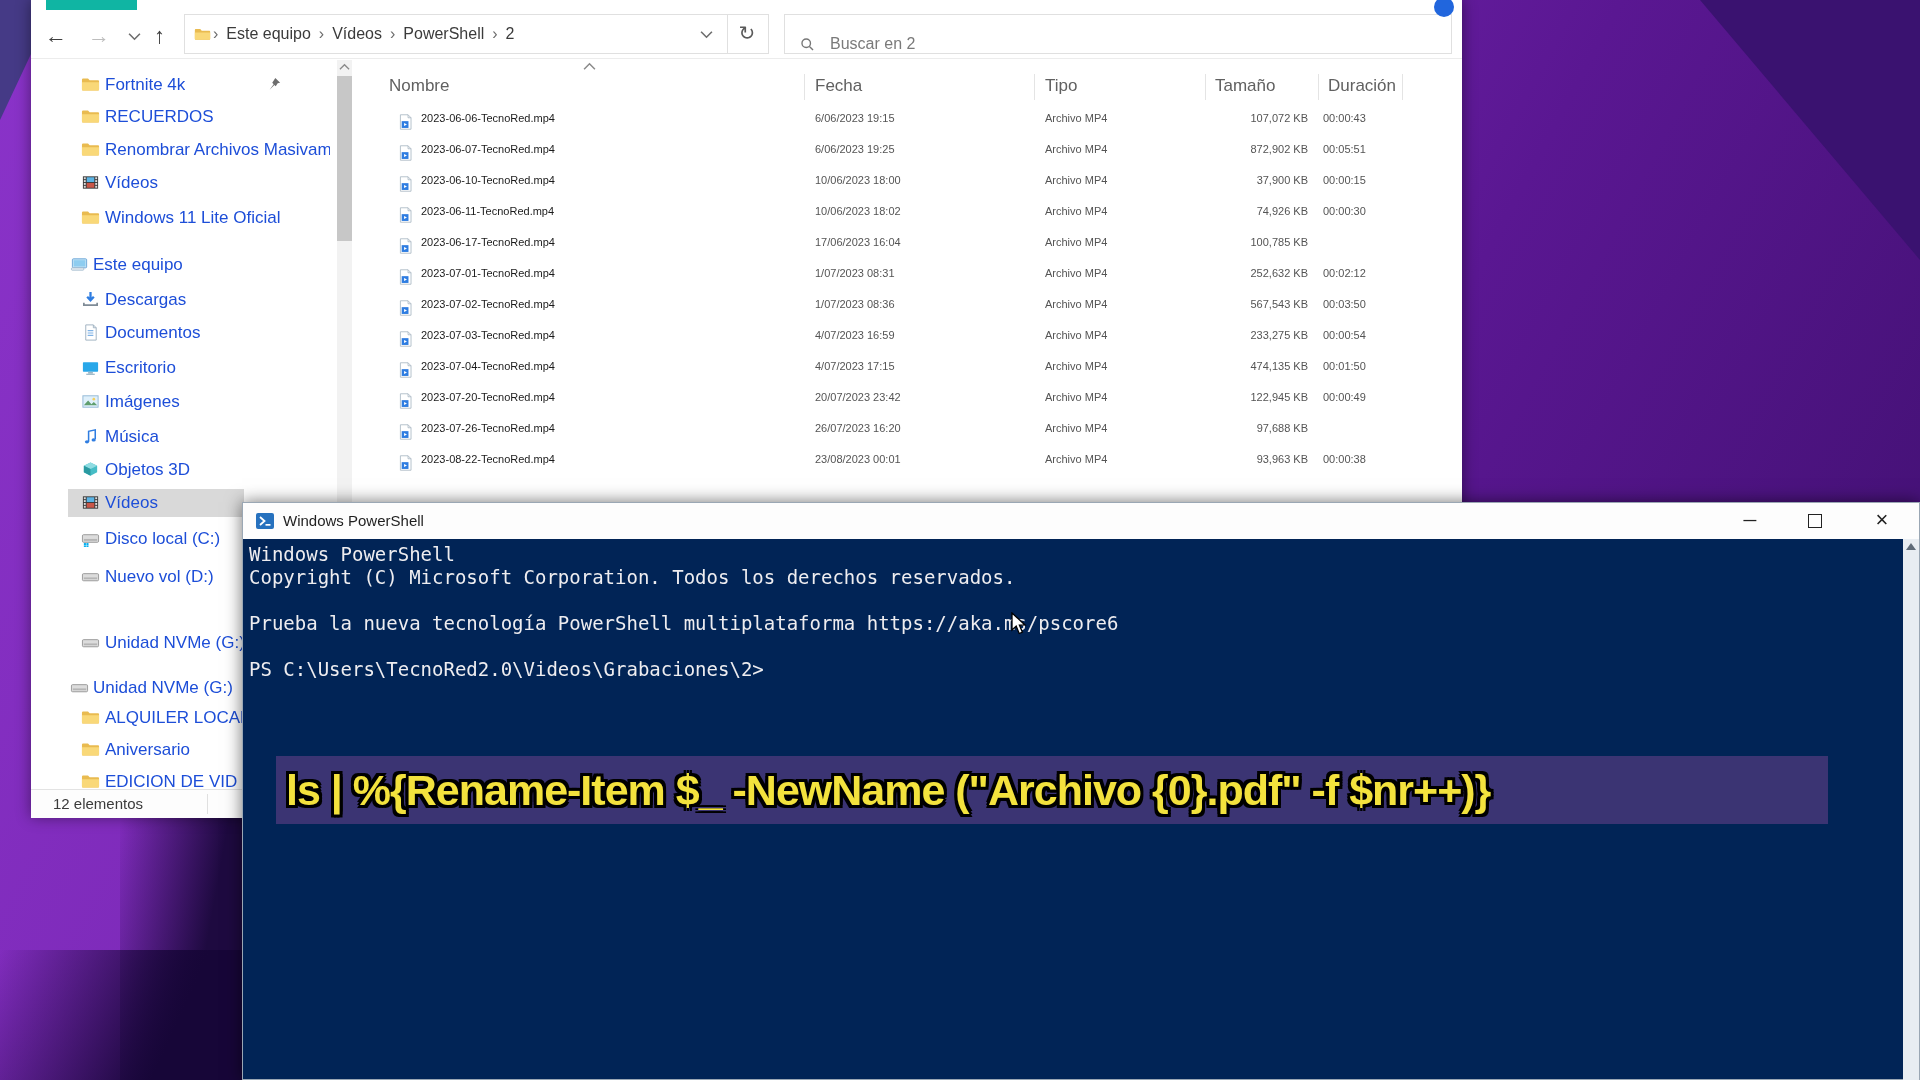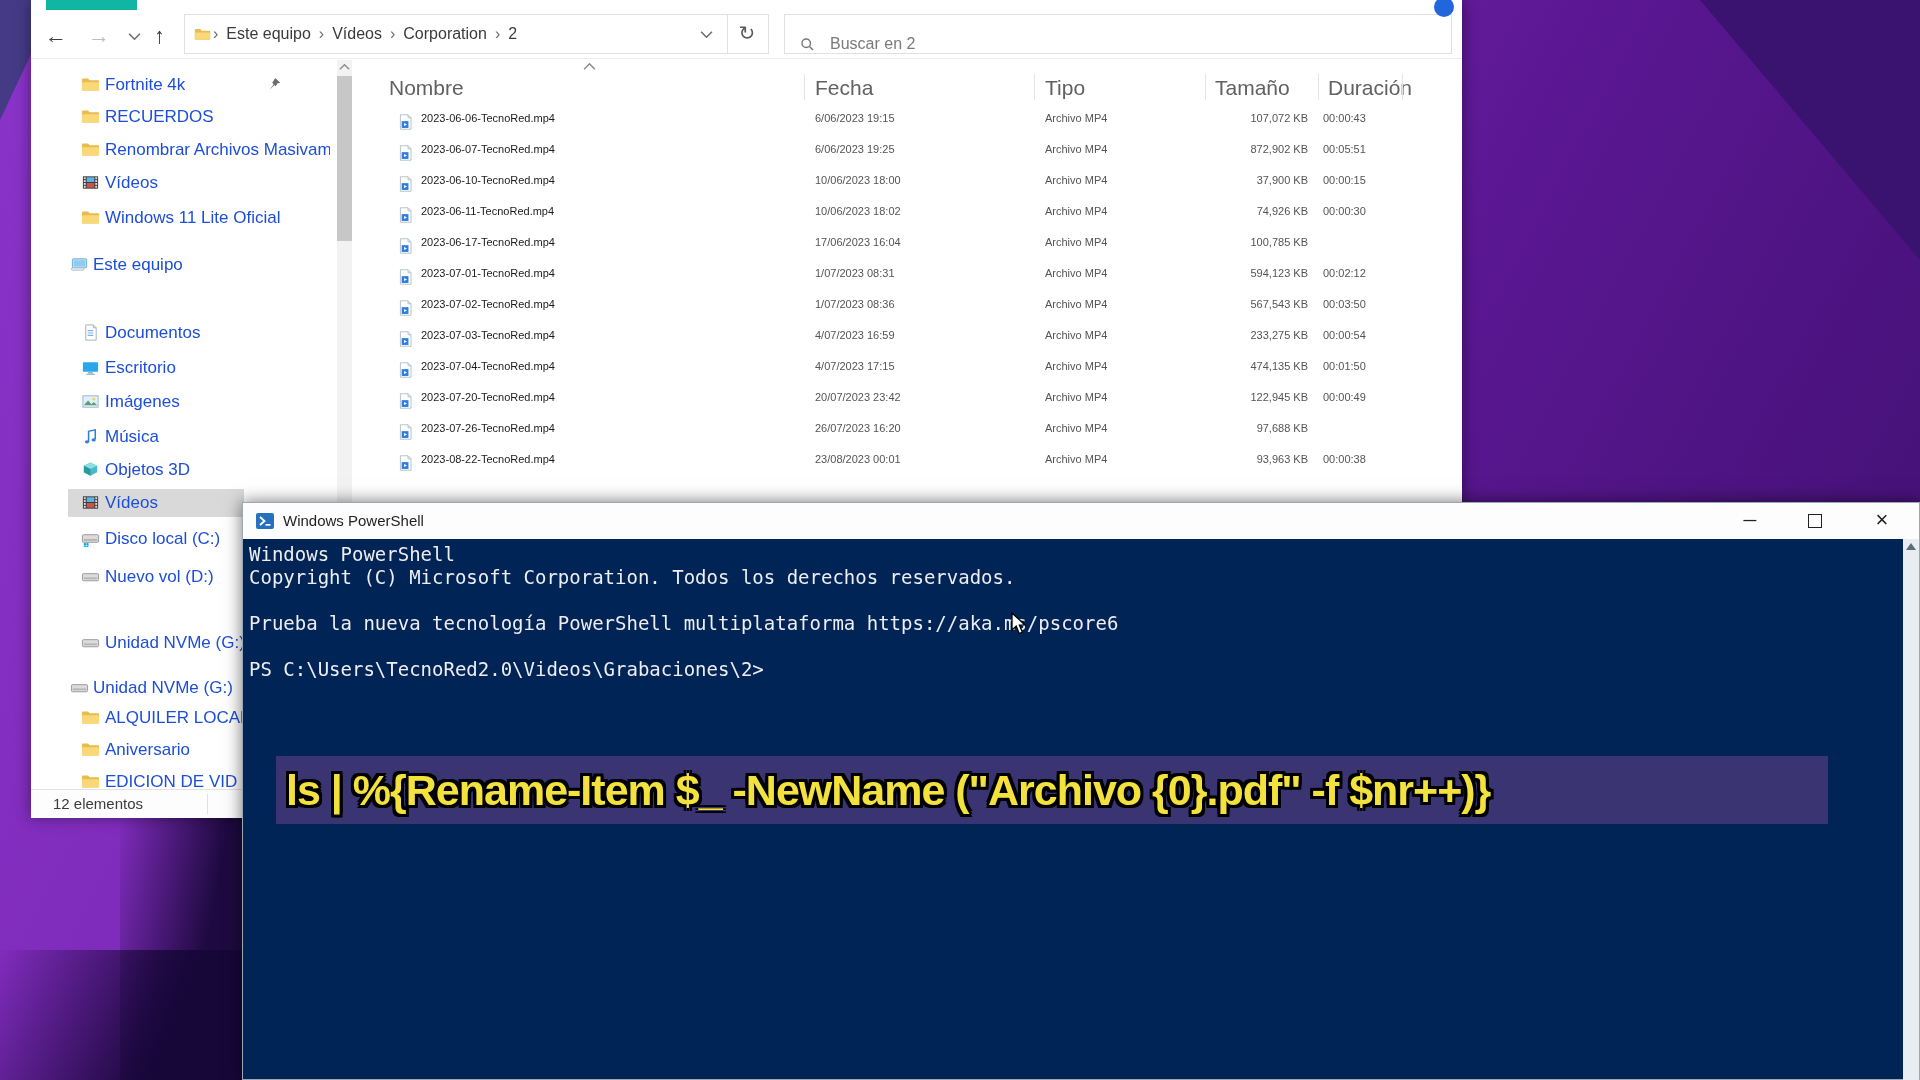--- a/index.html
+++ b/index.html
@@ -20,21 +20,21 @@
   
   .sb-item{position:absolute;left:0;width:300px;height:28px;}
   .sb-item .lbl{position:absolute;left:74px;top:4px;font-size:17px;color:#1d4ed8;white-space:nowrap;max-width:225px;overflow:hidden;display:block;}
   .sb-item.root .lbl{left:62px;}
   .sb-item .ic{position:absolute;left:50px;top:4px;width:19px;height:19px;}
   .sb-item.root .ic{left:39px;}
   #sb-sel{position:absolute;left:37px;top:489px;width:176px;height:28px;background:#d9d9d9;}
   #sb-scroll{position:absolute;left:306px;top:60px;width:15px;height:716px;background:#f2f2f2;}
   #sb-thumb{position:absolute;left:0;top:16px;width:15px;height:165px;background:#c7c7c7;}
   
-  .hdr{position:absolute;top:76px;font-size:21px;color:#616161;}
+  .hdr{position:absolute;top:76px;font-size:17px;color:#616161;}
   .hsep{position:absolute;top:74px;width:1px;height:26px;background:#e4e4e4;}
   #file-rows{position:absolute;left:0;top:107px;width:1431px;}
   .frow{position:relative;height:31px;font-size:11px;}
   .frow .ficon{position:absolute;left:366px;top:5px;width:17px;height:20px;}
   .frow .name{position:absolute;left:390px;top:5px;color:#1b1b1b;white-space:nowrap;}
   .frow .fecha{position:absolute;left:784px;top:5px;color:#545454;}
   .frow .tipo{position:absolute;left:1014px;top:5px;color:#545454;}
   .frow .tam{position:absolute;left:1100px;top:5px;width:177px;text-align:right;color:#545454;}
   .frow .dur{position:absolute;left:1292px;top:5px;color:#545454;}
   #statusbar{position:absolute;left:0;top:789px;width:1431px;height:28px;background:#fdfdfd;border-top:1px solid #e3e3e3;}
@@ -172,21 +172,21 @@
 
     <div id="addrbar">
       <svg style="width:17px;height:17px;margin-left:9px;">
           <use href="#i-folder"></use>
         </svg>
       <span class="crumbsep">›</span>
       <span class="crumb">Este equipo</span>
       <span class="crumbsep">›</span>
       <span class="crumb">Vídeos</span>
       <span class="crumbsep">›</span>
-      <span class="crumb">Corporation</span>
+      <span class="crumb">PowerShell</span>
       <span class="crumbsep">›</span>
       <span class="crumb">2</span>
       <svg style="width:13px;height:9px;position:absolute;right:14px;top:15px;">
           <use href="#i-chevdown"></use>
         </svg>
     </div>
     <span class="abs" style="left:695px;top:14px;width:42px;height:38px;border:1px solid #e0e0e0;border-left:none;text-align:center;line-height:36px;font-size:20px;color:#5a5a5a;">↻</span>
 
     <div id="searchbox">
       <svg style="width:17px;height:17px;margin-left:14px;">
@@ -230,20 +230,26 @@
           <use href="#i-folder"></use>
         </svg>
       <span class="lbl">Windows 11 Lite Oficial</span>
     </div>
 
     <div class="sb-item root" style="top:251px;">
       <svg class="ic">
           <use href="#i-pc"></use>
         </svg>
       <span class="lbl">Este equipo</span>
+    </div>
+    <div class="sb-item" style="top:286px;">
+      <svg class="ic">
+          <use href="#i-download"></use>
+        </svg>
+      <span class="lbl">Descargas</span>
     </div>
     <div class="sb-item" style="top:319px;">
       <svg class="ic">
           <use href="#i-doc"></use>
         </svg>
       <span class="lbl">Documentos</span>
     </div>
     <div class="sb-item" style="top:354px;">
       <svg class="ic">
           <use href="#i-desktop"></use>
@@ -390,21 +396,21 @@
           <span class="tam">100,785 KB</span>
           <span class="dur"></span>
         </div>
         <div class="frow">
           <svg class="ficon">
             <use href="#i-mp4"></use>
           </svg>
           <span class="name">2023-07-01-TecnoRed.mp4</span>
           <span class="fecha">1/07/2023 08:31</span>
           <span class="tipo">Archivo MP4</span>
-          <span class="tam">594,123 KB</span>
+          <span class="tam">252,632 KB</span>
           <span class="dur">00:02:12</span>
         </div>
         <div class="frow">
           <svg class="ficon">
             <use href="#i-mp4"></use>
           </svg>
           <span class="name">2023-07-02-TecnoRed.mp4</span>
           <span class="fecha">1/07/2023 08:36</span>
           <span class="tipo">Archivo MP4</span>
           <span class="tam">567,543 KB</span>

